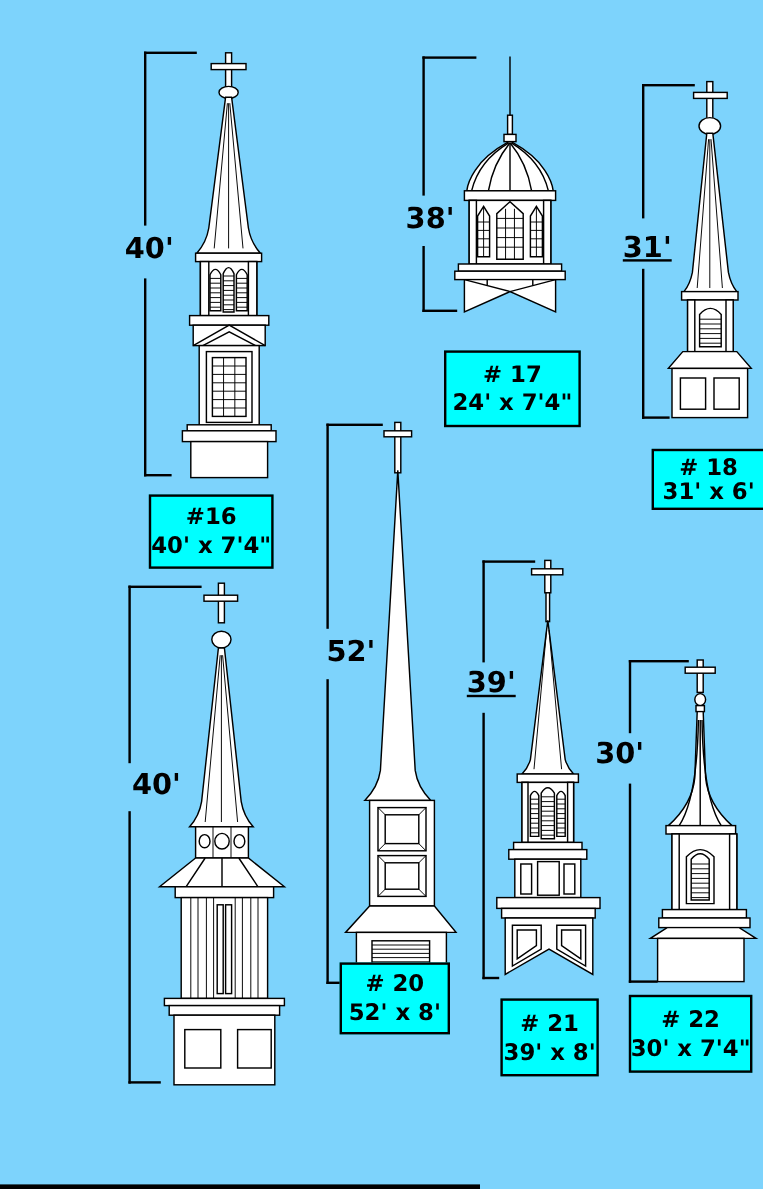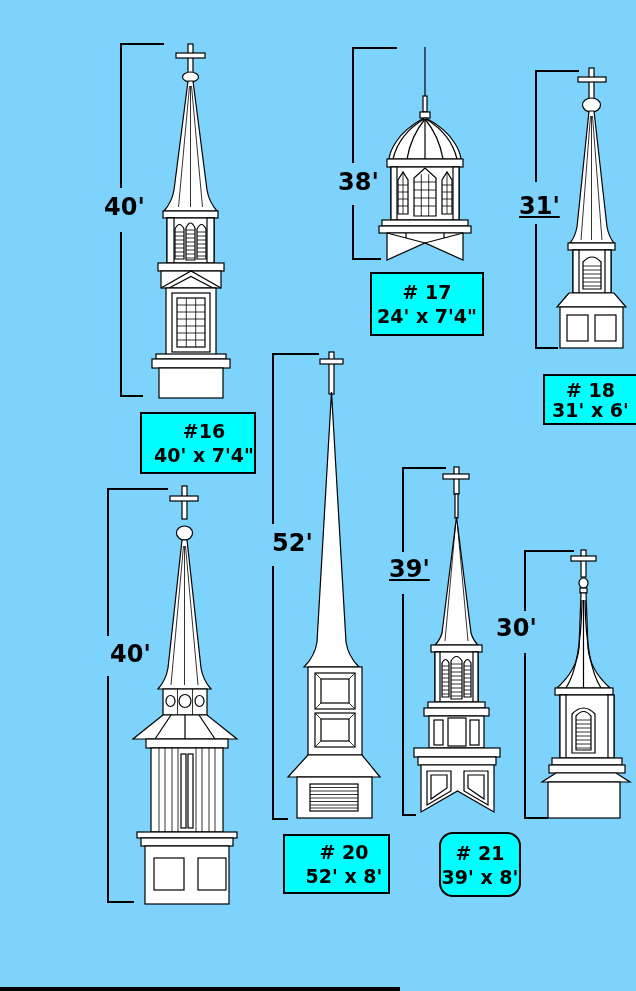--- a/index.html
+++ b/index.html
@@ -311,36 +311,40 @@
   <div class="dim" style="left:389px; top:555px;text-decoration:underline;">39'</div>
   <div class="bline" style="left:402px; top:594px; width:2px; height:222px;"></div>
   <div class="bline" style="left:402px; top:814px; width:14px; height:2px;"></div>
 
   <div class="bline" style="left:524px; top:550px; width:50px; height:2px;"></div>
   <div class="bline" style="left:524px; top:550px; width:2px; height:61px;"></div>
   <div class="dim" style="left:496px; top:614px;">30'</div>
   <div class="bline" style="left:524px; top:653px; width:2px; height:166px;"></div>
   <div class="bline" style="left:524px; top:817px; width:24px; height:2px;"></div>
 
-  <div class="label-box" style="left:140px; top:412px; width:100px; height:58px;padding-left:12px;">
+  <div class="label-box" style="left:124px; top:412px; width:100px; height:58px;">
     <span>#16</span>
     <span>40' x 7'4"</span>
   </div>
-  <div class="label-box" style="left:370px; top:272px; width:110px; height:60px;">
+  <div class="label-box" style="left:370px; top:292px; width:110px; height:60px;">
     <span># 17</span>
     <span>24' x 7'4"</span>
   </div>
   <div class="label-box" style="left:543px; top:374px; width:91px; height:47px; line-height:20px;">
     <span># 18</span>
     <span>31' x 6'</span>
   </div>
-  <div class="label-box" style="left:283px; top:834px; width:88px; height:56px;padding-left:15px;">
+  <div class="label-box" style="left:283px; top:802px; width:88px; height:56px;">
     <span># 20</span>
     <span>52' x 8'</span>
   </div>
-  <div class="label-box" style="left:439px; top:832px; width:78px; height:61px;border-radius:14px;">
+  <div class="label-box" style="left:417px; top:832px; width:78px; height:61px;">
     <span># 21</span>
     <span>39' x 8'</span>
   </div>
+  <div class="label-box" style="left:524px; top:829px; width:99px; height:61px;">
+    <span># 22</span>
+    <span>30' x 7'4"</span>
+  </div>
 
   <div class="bline" style="left:0px; top:987px; width:400px; height:4px;"></div>
 
 </div>
 
 </body></html>

